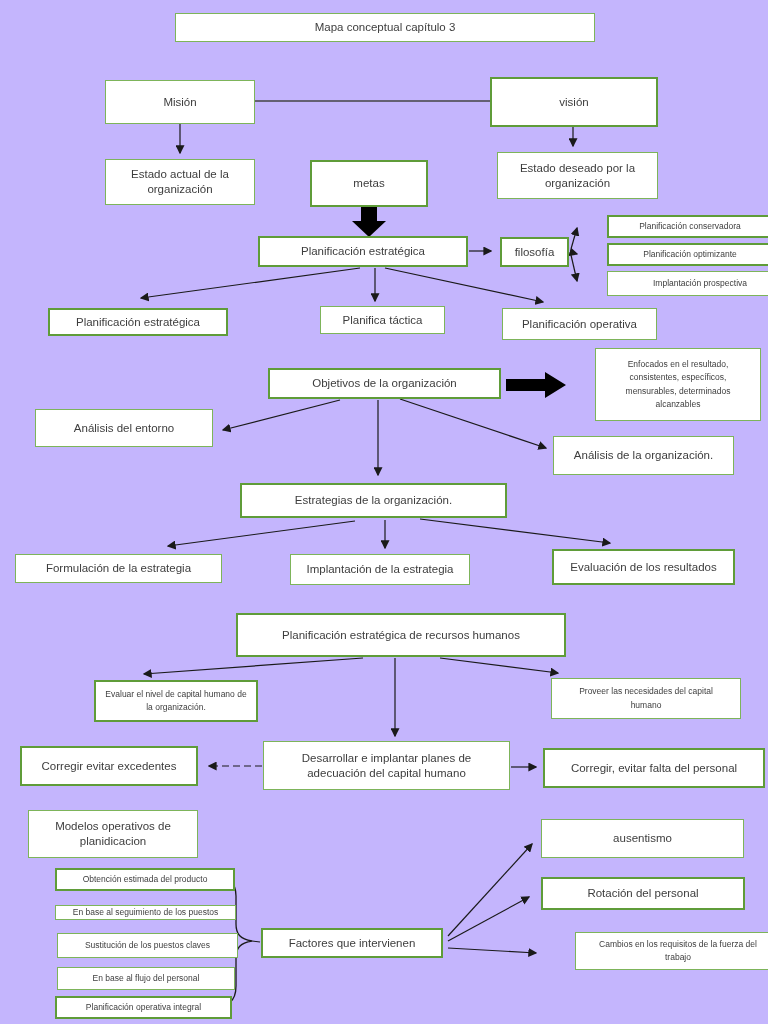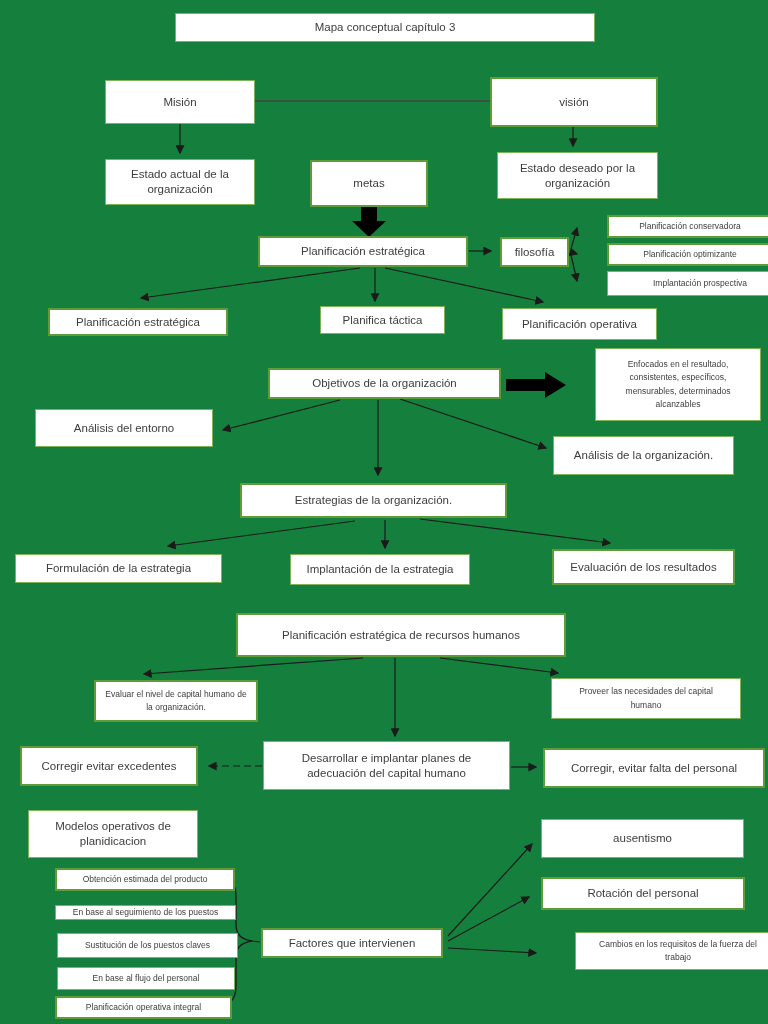--- a/index.html
+++ b/index.html
@@ -3,21 +3,21 @@
 <meta charset="utf-8">
 <style>
   :root{
     --green:#7db45a;
     --green-bold:#5f9c39;
     --text:#3d3d3d;
     --arrow:#1a1a1a;
   }
   html,body{margin:0;padding:0;background:#fff;}
   #canvas{
-    position:relative;width:768px;height:1024px;background:#15803d;
+    position:relative;width:768px;height:1024px;background:#c4b5fd;
     font-family:"Liberation Sans",sans-serif;color:var(--text);
     overflow:hidden;
   }
   #wires{position:absolute;left:0;top:0;width:768px;height:1024px;pointer-events:none;}
   .node{
     position:absolute;box-sizing:border-box;background:#fff;
     border:1.6px solid var(--green);
     display:flex;align-items:center;justify-content:center;text-align:center;
     font-size:11.5px;line-height:1.3;padding:2px 7px;color:var(--text);
   }

